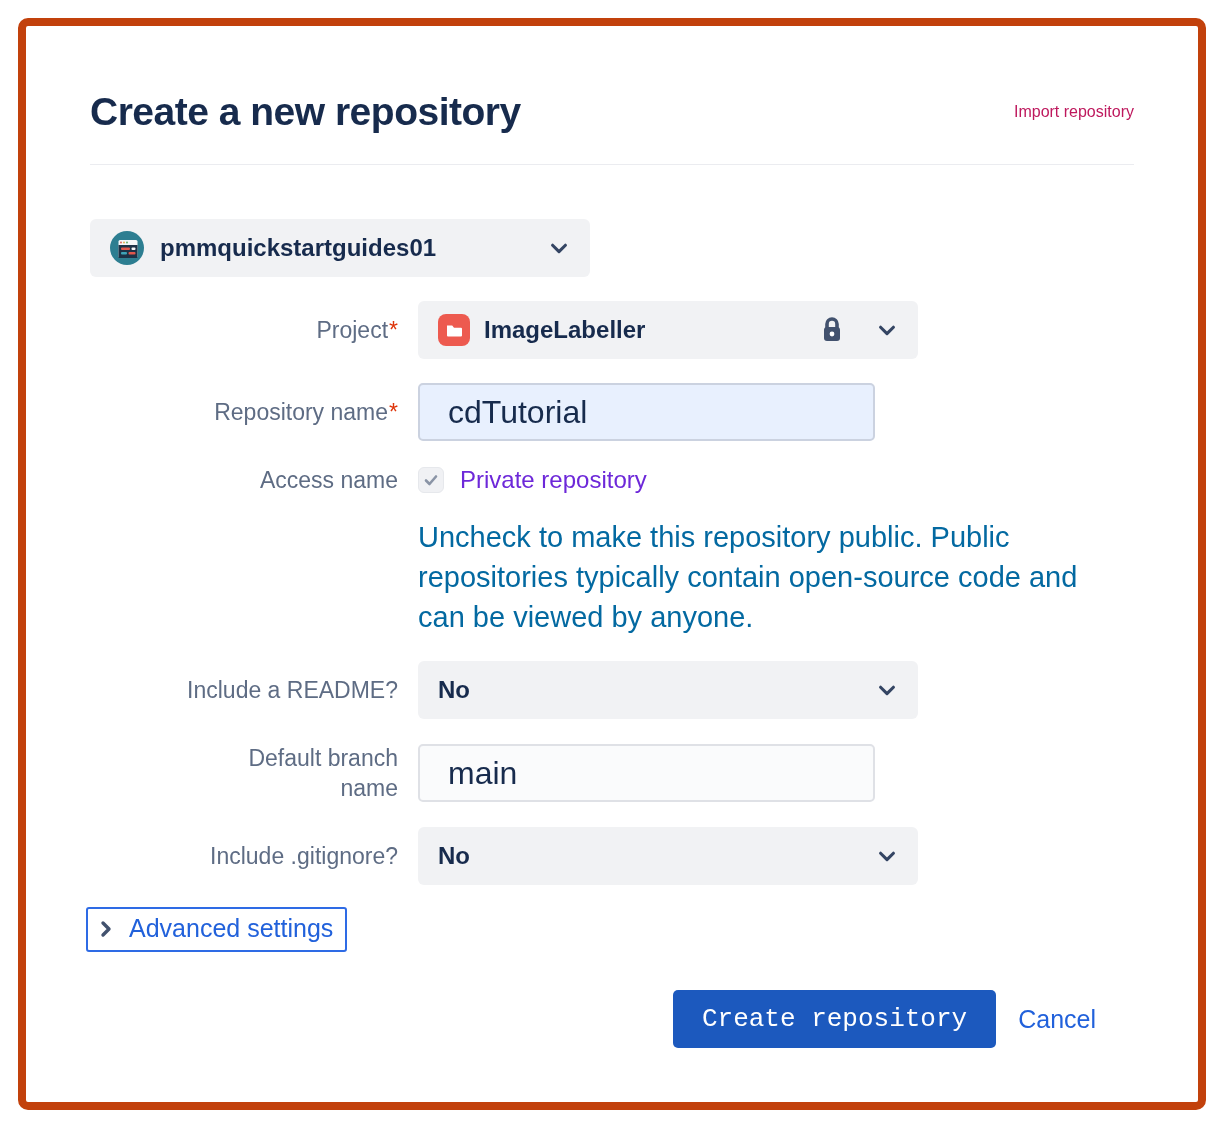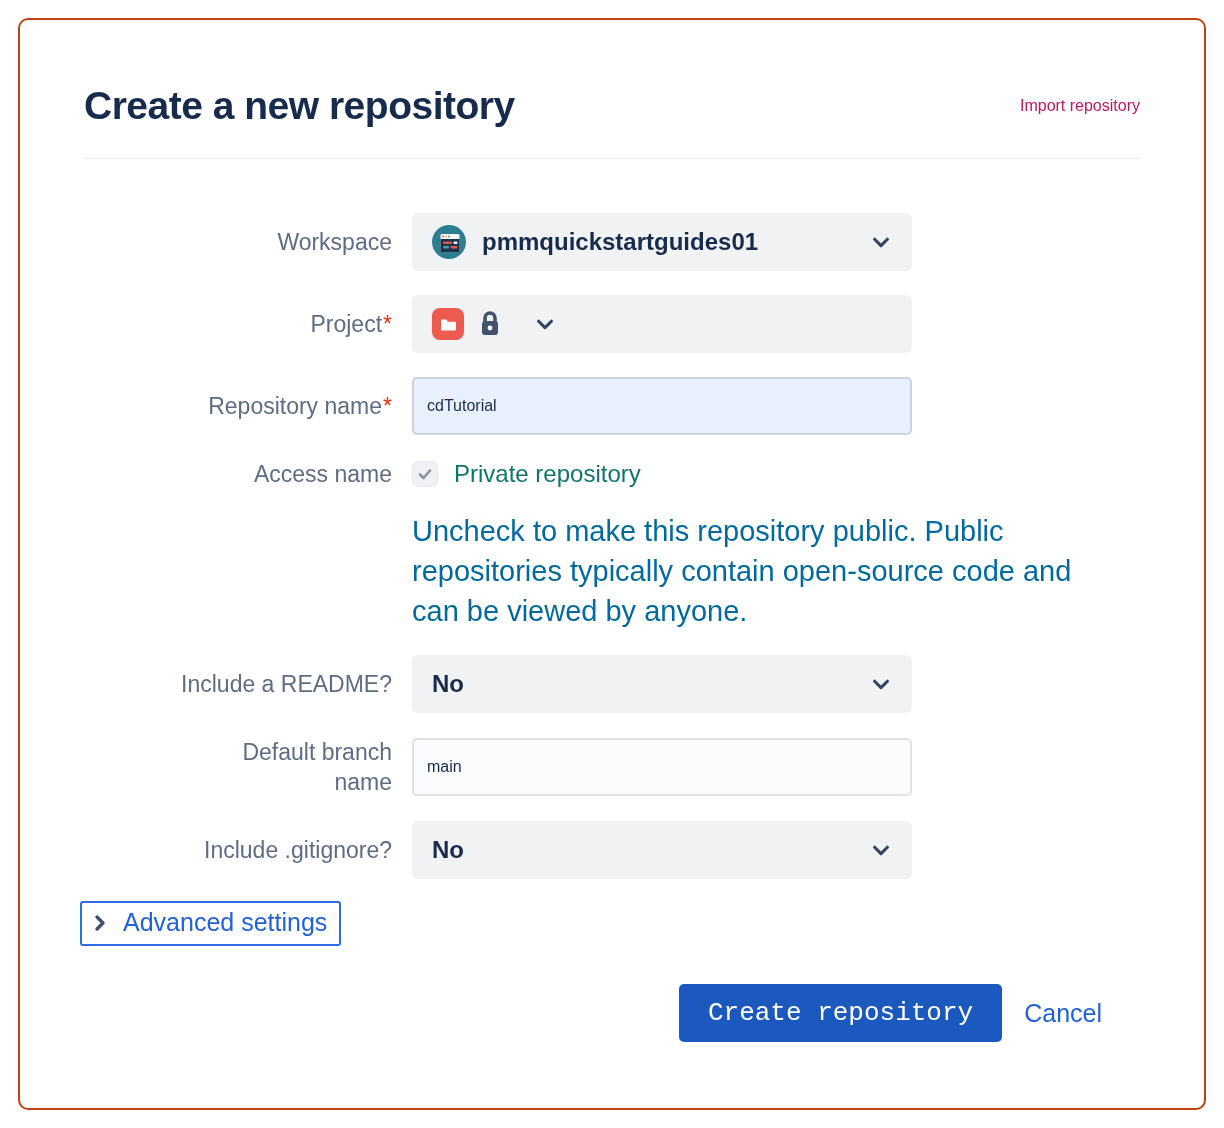--- a/index.html
+++ b/index.html
@@ -6,21 +6,21 @@
   html, body { margin: 0; padding: 0; background: #ffffff; }
   body {
     width: 1224px; height: 1128px; position: relative;
     font-family: "Liberation Sans", sans-serif;
     color: #172B4D;
   }
   .card {
     position: absolute; left: 18px; top: 18px;
     width: 1188px; height: 1092px;
     background: #fff;
-    border: 2px solid #c2410c;
+    border: 8px solid #c2410c;
     border-radius: 10px;
     padding: 64px 64px 0 64px;
   }
   .header-row {
     display: flex; justify-content: space-between; align-items: center;
   }
   .page-title {
     margin: 0; font-size: 39px; font-weight: 700; color: #172B4D;
     letter-spacing: -0.5px;
   }
@@ -42,38 +42,38 @@
   .required-star { color: #DE350B; margin-left: 1px; }
   .control { width: 500px; flex-shrink: 0; position: relative; }
   .select-box {
     width: 500px; height: 58px; background: #F1F2F4; border-radius: 6px;
     display: flex; align-items: center; padding: 0 20px;
     font-size: 24px; color: #172B4D; cursor: pointer; font-weight: bold;
   }
   .select-value { flex: 1 1 auto; }
   .chevron-down { flex-shrink: 0; margin-left: 10px; }
   .text-input {
-    width: 500px; height: 58px; border-radius: 5px;
-    font-size: 16px; color: #172B4D; padding: 0 13px;
+    width: 457px; height: 58px; border-radius: 5px;
+    font-size: 32px; color: #172B4D; padding: 0 28px;
     font-family: "Liberation Sans", sans-serif;
   }
   .text-input.autofill { background: #E8F0FE; border: 2px solid #CBD2E0; }
   .text-input.plain { background: #FAFBFC; border: 2px solid #DFE1E6; }
   .avatar-ws { width: 34px; height: 34px; margin-right: 16px; flex-shrink: 0; }
   .avatar-proj { width: 32px; height: 32px; margin-right: 14px; flex-shrink: 0; }
   .lock { flex-shrink: 0; margin-right: 22px; }
   .checkbox-line { display: flex; align-items: center; }
   .checkbox {
     width: 26px; height: 26px; border-radius: 6px;
     background: #F0F1F4; border: 1px solid #E6E8EC;
     display: flex; align-items: center; justify-content: center;
     flex-shrink: 0;
   }
   .checkbox-label {
-    margin-left: 16px; font-size: 24px; color: #0f766e;
+    margin-left: 16px; font-size: 24px; color: #6d28d9;
   }
   .help-text {
     margin: 22px 0 24px 328px; width: 672px;
     font-size: 29px; line-height: 40px; color: #0369a1;
   }
   .advanced-toggle {
     display: inline-flex; align-items: center; gap: 15px;
     margin: 8px 0 0 -4px;
     border: 2px solid #2E6BE5; border-radius: 3px;
     padding: 5px 12px 7px 10px;
@@ -100,21 +100,20 @@
 <div class="card">
 
   <div class="header-row">
     <h1 class="page-title">Create a new repository</h1>
     <a class="import-link">Import repository</a>
   </div>
 
   <div class="divider"></div>
 
   <div class="form-row">
-    <div class="row-label">Workspace</div>
     <div class="control">
       <div class="select-box">
         <svg class="avatar-ws" viewBox="0 0 34 34">
           <defs>
               <clipPath id="wsclip">
                 <circle cx="17" cy="17" r="17"></circle>
               </clipPath>
             </defs>
           <circle cx="17" cy="17" r="17" fill="#2D7E91"></circle>
           <g clip-path="url(#wsclip)">
@@ -140,20 +139,21 @@
   <div class="form-row">
     <div class="row-label">
       <span>Project</span><span class="required-star">*</span>
     </div>
     <div class="control">
       <div class="select-box">
         <svg class="avatar-proj" viewBox="0 0 32 32">
           <rect x="0" y="0" width="32" height="32" rx="8" fill="#ED5A4F"></rect>
           <path d="M9 11.5 h5.2 l1.8 2.2 h7 a1 1 0 0 1 1 1 v6.8 a1 1 0 0 1 -1 1 H10 a1 1 0 0 1 -1 -1 Z" fill="#ffffff"></path>
         </svg>
+        <span class="select-value">ImageLabeller</span>
         <svg class="lock" width="24" height="28" viewBox="0 0 24 28">
           <path d="M7 12 V8 a5 5 0 0 1 10 0 v4" fill="none" stroke="#42526E" stroke-width="3.6"></path>
           <rect x="4" y="11" width="16" height="14" rx="3" fill="#42526E"></rect>
           <circle cx="12" cy="18" r="2.4" fill="#ffffff"></circle>
         </svg>
         <svg class="chevron-down" width="22" height="22" viewBox="0 0 24 24">
           <path d="M5 9 L12 16 L19 9" fill="none" stroke="#344563" stroke-width="3.4" stroke-linecap="round" stroke-linejoin="round"></path>
         </svg>
       </div>
     </div>

